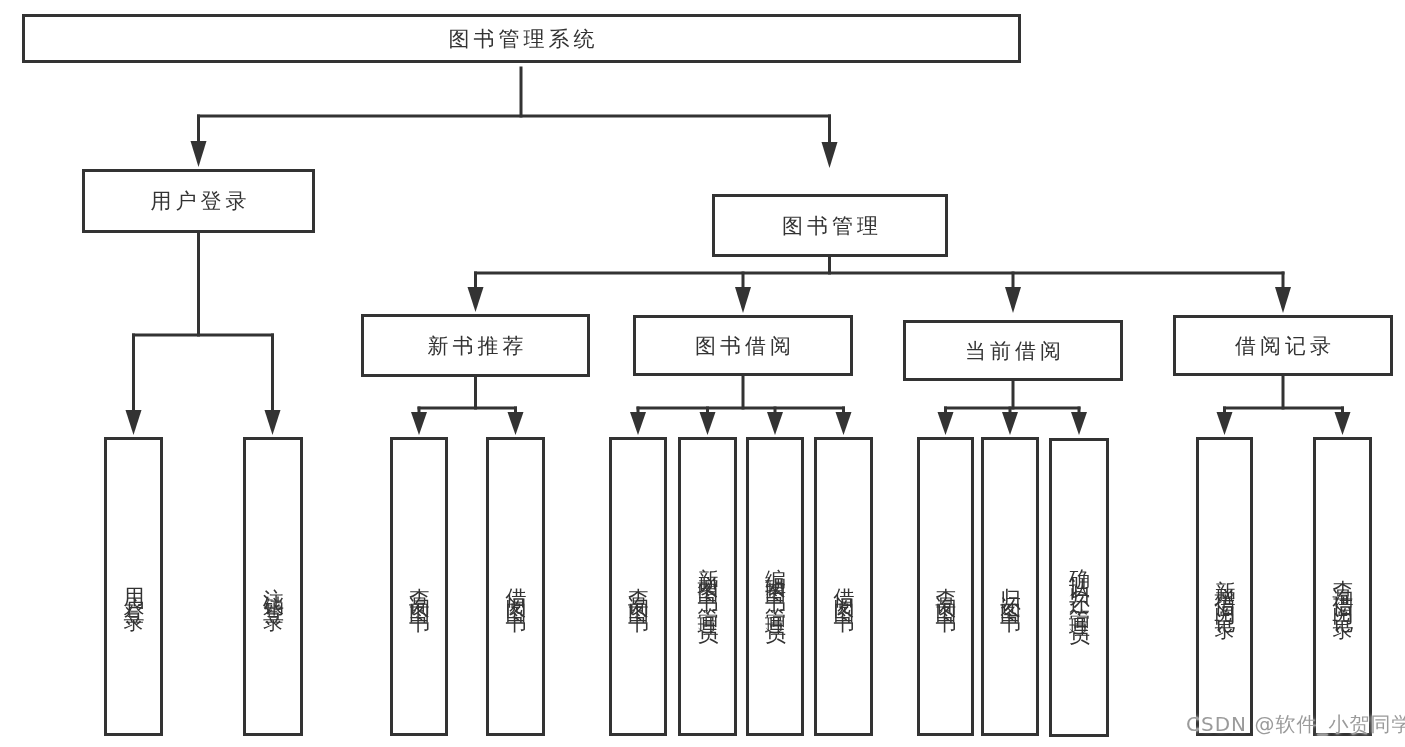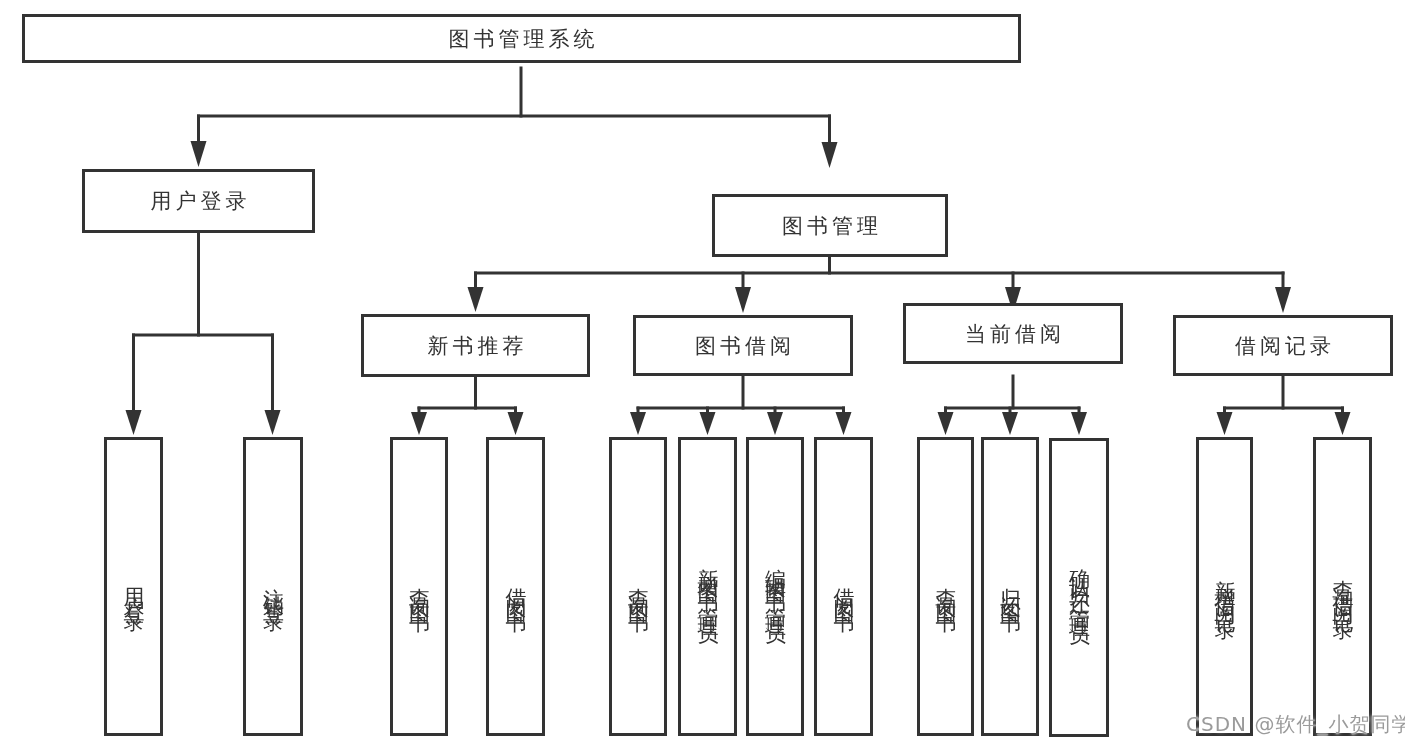--- a/index.html
+++ b/index.html
@@ -120,21 +120,21 @@
     <polygon stroke="none" points="1334.5,412 1350.5,412 1342.5,435"></polygon>
   </svg>
 
   <div class="node h" style="left:22px; top:14px; width:999px; height:49px;">图书管理系统</div>
 
   <div class="node h" style="left:82px; top:169px; width:233px; height:64px;">用户登录</div>
   <div class="node h" style="left:712px; top:170px; width:236px; height:63px;margin-top:24px;">图书管理</div>
 
   <div class="node h" style="left:633px; top:315px; width:220px; height:61px;">图书借阅</div>
   <div class="node h" style="left:361px; top:314px; width:229px; height:63px;">新书推荐</div>
-  <div class="node h" style="left:903px; top:303px; width:220px; height:61px;">当前借阅</div>
+  <div class="node h" style="left:903px; top:320px; width:220px; height:61px;">当前借阅</div>
   <div class="node h" style="left:1173px; top:315px; width:220px; height:61px;">借阅记录</div>
 
   <div class="node v" style="left:104px; top:437px; width:59px; height:299px;">用户登录</div>
   <div class="node v" style="left:243px; top:437px; width:60px; height:299px;">注销登录</div>
 
   <div class="node v" style="left:390px; top:437px; width:58px; height:299px;">查询图书</div>
   <div class="node v" style="left:486px; top:437px; width:59px; height:299px;">借阅图书</div>
 
   <div class="node v" style="left:609px; top:437px; width:58px; height:299px;">查询图书</div>
   <div class="node v" style="left:678px; top:437px; width:59px; height:299px;">新增图书（管理员）</div>

